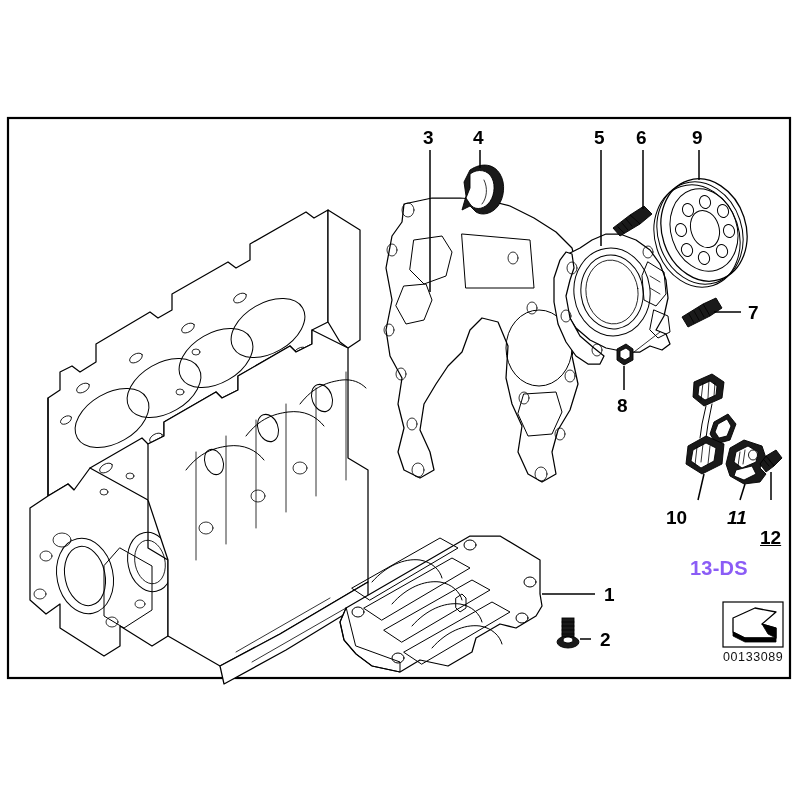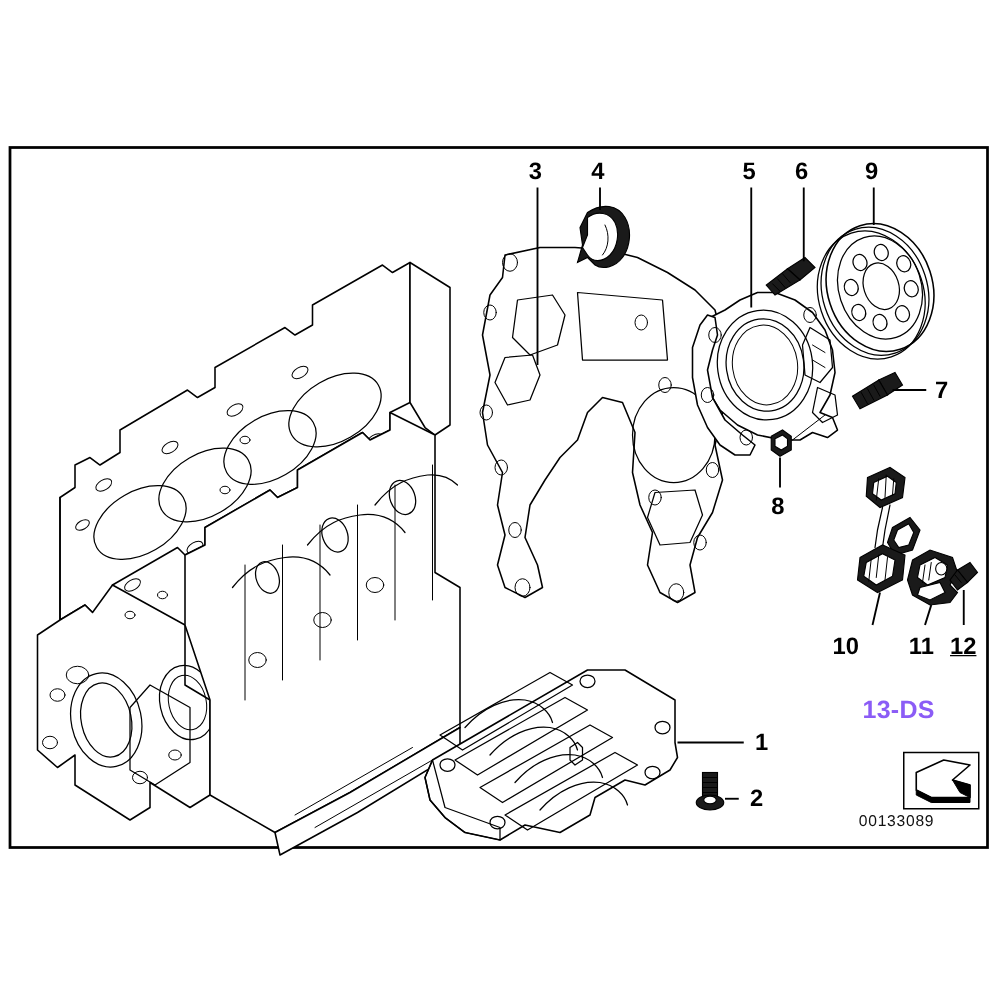--- a/index.html
+++ b/index.html
@@ -325,21 +325,21 @@
   </svg>
 
   <div class="lbl" style="left:423px; top:128px;">3</div>
   <div class="lbl" style="left:473px; top:128px;">4</div>
   <div class="lbl" style="left:594px; top:128px;">5</div>
   <div class="lbl" style="left:636px; top:128px;">6</div>
   <div class="lbl" style="left:692px; top:128px;">9</div>
   <div class="lbl" style="left:748px; top:303px;">7</div>
   <div class="lbl" style="left:617px; top:396px;">8</div>
   <div class="lbl" style="left:666px; top:508px;">10</div>
-  <div class="lbl" style="left:727px; top:508px;">11</div>
-  <div class="lbl" style="left:760px; top:508px;text-decoration:underline;">12</div>
+  <div class="lbl" style="left:727px; top:508px;font-style:italic;">11</div>
+  <div class="lbl" style="left:760px; top:528px;text-decoration:underline;">12</div>
   <div class="lbl" style="left:604px; top:585px;">1</div>
   <div class="lbl" style="left:600px; top:630px;">2</div>
 
   <div class="lbl-section" style="left:690px; top:557px;">13-DS</div>
-  <div class="lbl-diagnum" style="left:687px; top:650px;">00133089</div>
+  <div class="lbl-diagnum" style="left:723px; top:650px;">00133089</div>
 
 </div>
 
 </body></html>

